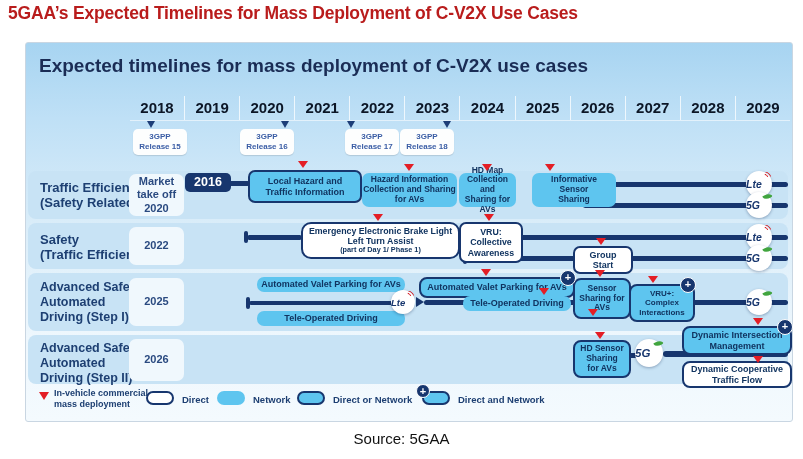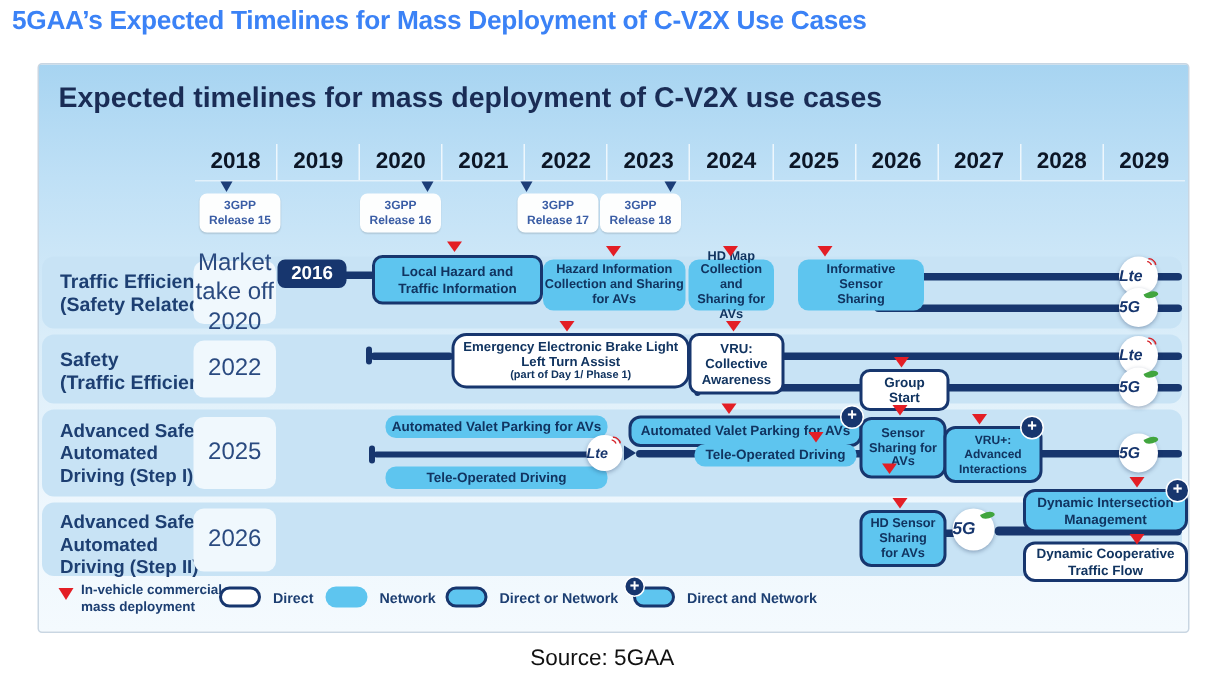--- a/index.html
+++ b/index.html
@@ -1,29 +1,29 @@
 <!DOCTYPE html>
 <html><head>
 <meta charset="utf-8">
 <style>
   html,body{margin:0;padding:0;background:#fff}
   .page{position:relative;width:803px;height:459px;background:#fff;font-family:"Liberation Sans",sans-serif;overflow:hidden}
-  .main-title{position:absolute;left:8px;top:3px;font-size:17.5px;font-weight:bold;color:#3b82f6;letter-spacing:-0.2px;white-space:nowrap}
+  .main-title{position:absolute;left:8px;top:3px;font-size:17.5px;font-weight:bold;color:#b91c1c;letter-spacing:-0.2px;white-space:nowrap}
   .chart{position:absolute;left:25px;top:42px;width:766px;height:378px;border:1px solid #c9d6e2;border-radius:3px;
          background:linear-gradient(180deg,#a7d4f1 0%,#bfe0f6 20%,#daedf9 48%,#eef7fd 78%,#f4fafe 100%)}
   .chart-title{position:absolute;left:13px;top:12px;font-size:19px;font-weight:bold;color:#1a2c55;white-space:nowrap}
   .years{position:absolute;left:104px;top:53px;width:660px;height:24px;display:flex;border-bottom:1px solid rgba(255,255,255,.55)}
   .year{flex:1;text-align:center;font-size:15px;font-weight:bold;color:#0c1626;border-left:1px solid rgba(255,255,255,.75);line-height:24px}
   .year:first-child{border-left:none}
   .rel-box{position:absolute;width:54px;padding:3px 0;background:#fdfefe;border-radius:5px;font-size:8px;font-weight:bold;color:#3a5da5;
            text-align:center;white-space:pre-line;line-height:1.25;box-shadow:0 1px 1px rgba(0,0,0,.12);z-index:3}
   .tri-n{position:absolute;width:0;height:0;border-left:4.5px solid transparent;border-right:4.5px solid transparent;border-top:7px solid #1d3e78;z-index:3}
   .band{position:absolute;left:2px;width:760px;background:#c8e3f5;border-radius:8px;z-index:1}
   .row-label{position:absolute;left:14px;font-size:13px;font-weight:bold;color:#1d3f72;white-space:pre-line;line-height:1.18;z-index:3}
-  .ms{position:absolute;left:103px;width:55px;background:#f0f8fd;border-radius:7px;color:#2a4a80;font-weight:normal;font-size:16px;
+  .ms{position:absolute;left:103px;width:55px;background:#f0f8fd;border-radius:7px;color:#2a4a80;font-weight:bold;font-size:11px;
       display:flex;align-items:center;justify-content:center;text-align:center;white-space:pre-line;line-height:1.2;z-index:3}
   .pill{position:absolute;background:#17366e;color:#fff;font-weight:bold;font-size:12.5px;text-align:center;border-radius:5px;line-height:19px;z-index:3}
   .hline{position:absolute;background:#17366e;border-radius:3px;z-index:2}
   .cap{position:absolute;width:4px;height:12px;background:#17366e;border-radius:2px;z-index:2}
   .bx{position:absolute;display:flex;flex-direction:column;align-items:center;justify-content:center;text-align:center;font-weight:bold;
       color:#113460;border-radius:7px;white-space:pre-line;line-height:1.15;z-index:3;font-size:9px}
   .net{background:#5ec5ef}
   .bord{border:2.5px solid #17366e}
   .wht{background:#fff}
   .f8{font-size:8px}.f85{font-size:8.5px}.f88{font-size:8.8px}.f95{font-size:9.5px}
@@ -174,21 +174,21 @@
     <div class="bx net bord" style="left:393px;top:234px;width:152px;height:17px;border-radius:8px">Automated Valet Parking for AVs</div>
     <div class="plus" style="left:534px;top:227px"></div>
     <div class="tri-r" style="left:455px;top:226px"></div>
     <div class="bx net" style="left:437px;top:253px;width:108px;height:15px">Tele-Operated Driving</div>
     <div class="tri-r" style="left:513px;top:245px"></div>
     <div class="bx net bord f85" style="left:547px;top:235px;width:54px;height:37px;border-radius:8px">Sensor
 Sharing for
 AVs</div>
     <div class="tri-r" style="left:569px;top:227px"></div>
     <div class="bx net bord f8" style="left:603px;top:241px;width:62px;height:34px;border-radius:8px">VRU+:
-Advanced
+Complex
 Interactions</div>
     <div class="plus" style="left:654px;top:234px"></div>
     <div class="tri-r" style="left:622px;top:233px"></div>
     <div class="tri-r" style="left:562px;top:266px"></div>
     <div class="tech" style="left:720px;top:246px">
       <span class="t">5G</span>
       <span class="leaf"></span>
     </div>
 
     <div class="bx net bord f85" style="left:547px;top:297px;width:54px;height:34px;border-radius:8px">HD Sensor

